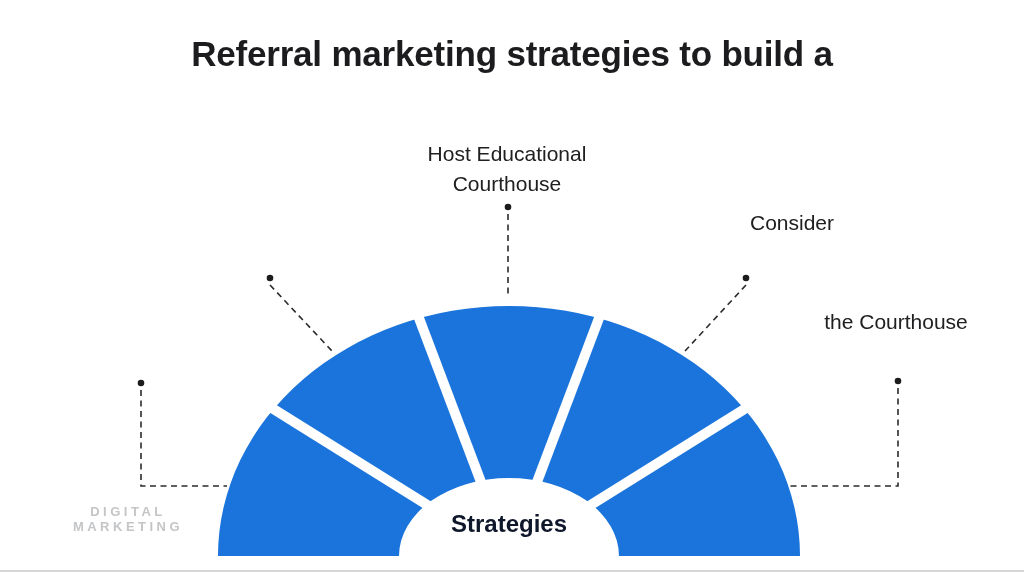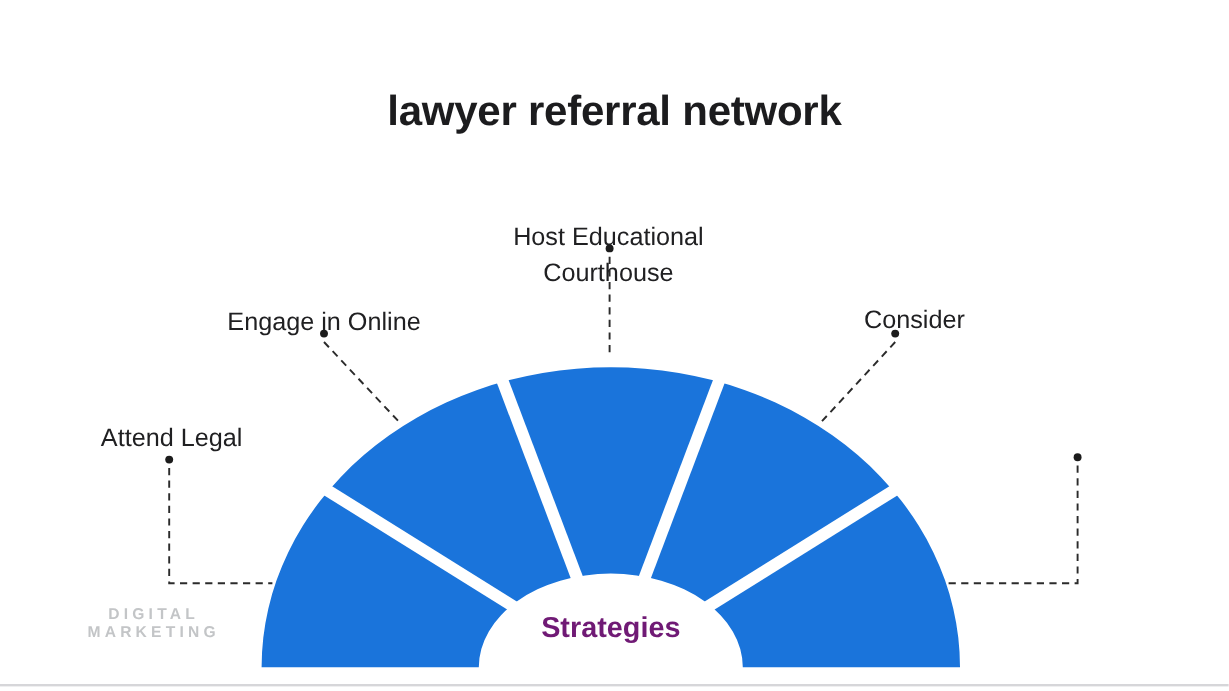--- a/index.html
+++ b/index.html
@@ -23,35 +23,34 @@
   }
   .fan-svg{
     position:absolute;left:0;top:0;width:1024px;height:576px;
   }
   .label{
     position:absolute;
     text-align:center;
     font-size:21px;
     line-height:30px;
     color:#202022;
-    margin-top:44px;
   }
   .label span{display:block;}
   .label-attend  {left:18px;  top:307px; width:250px;}
   .label-engage  {left:145px; top:210px; width:250px;}
   .label-host    {left:377px; top:139px; width:260px;}
-  .label-consider{left:632px; top:208px; width:260px;text-align:center;}
+  .label-consider{left:662px; top:208px; width:260px;text-align:center;}
   .label-connect {left:776px; top:307px; width:240px;}
   .center-label{
     position:absolute;
     left:409px; top:510px; width:200px;
     text-align:center;
     font-size:24px;
     font-weight:700;
-    color:#701a75;
+    color:#0f172a;
   }
   .logo{
     position:absolute;
     left:53px; top:501px;
     width:150px;
     text-align:center;
   }
   .logo-name{
     font-size:24px;
     font-weight:700;
@@ -69,22 +68,21 @@
     position:absolute;
     left:0; right:0; top:570px;
     height:2px;
     background:#d6d6d9;
   }
 </style>
 </head>
 <body>
 
 <div class="title">
-  <br>
-  <span>lawyer referral network</span>
+  <span>Referral marketing strategies to build a</span><br>
 </div>
 
 <svg class="fan-svg" viewBox="0 0 1024 576" xmlns="http://www.w3.org/2000/svg">
 
   <path d="M 218 556 A 291 250 0 0 1 800 556 L 619 556 A 110 78 0 0 0 399 556 Z" fill="#1A74DB"></path>
 
   <g stroke="#ffffff" stroke-width="10">
     <line x1="509" y1="556" x2="261.8" y2="401.7"></line>
     <line x1="509" y1="556" x2="414.6" y2="306.4"></line>
     <line x1="509" y1="556" x2="603.4" y2="306.4"></line>
@@ -102,33 +100,32 @@
   <g fill="#1c1c1c">
     <circle cx="141" cy="383" r="3.3"></circle>
     <circle cx="270" cy="278" r="3.3"></circle>
     <circle cx="508" cy="207" r="3.3"></circle>
     <circle cx="746" cy="278" r="3.3"></circle>
     <circle cx="898" cy="381" r="3.3"></circle>
   </g>
 </svg>
 
 <div class="label label-attend">
-  <span>Attend Legal</span>
 </div>
 <div class="label label-engage">
-  <span>Engage in Online</span>
 </div>
 <div class="label label-host">
   <span>Host Educational</span>
   <span>Courthouse</span>
 </div>
 <div class="label label-consider">
   <span>Consider</span>
 </div>
 <div class="label label-connect">
+  <span>the Courthouse</span>
 </div>
 
 <div class="center-label">Strategies</div>
 
 <div class="logo">
   <div class="logo-tagline">DIGITAL MARKETING</div>
 </div>
 
 <div class="bottom-border"></div>
 

